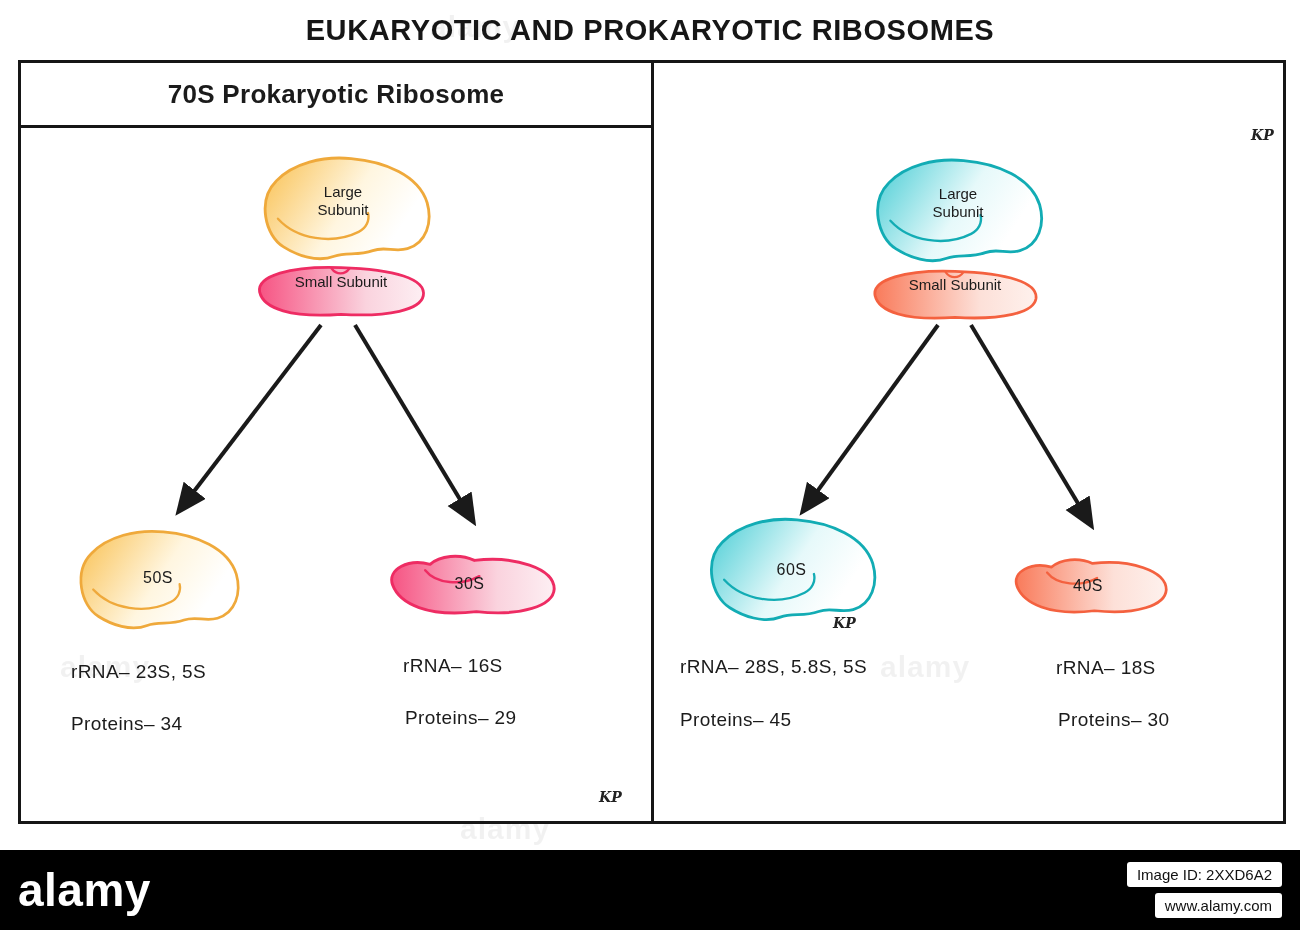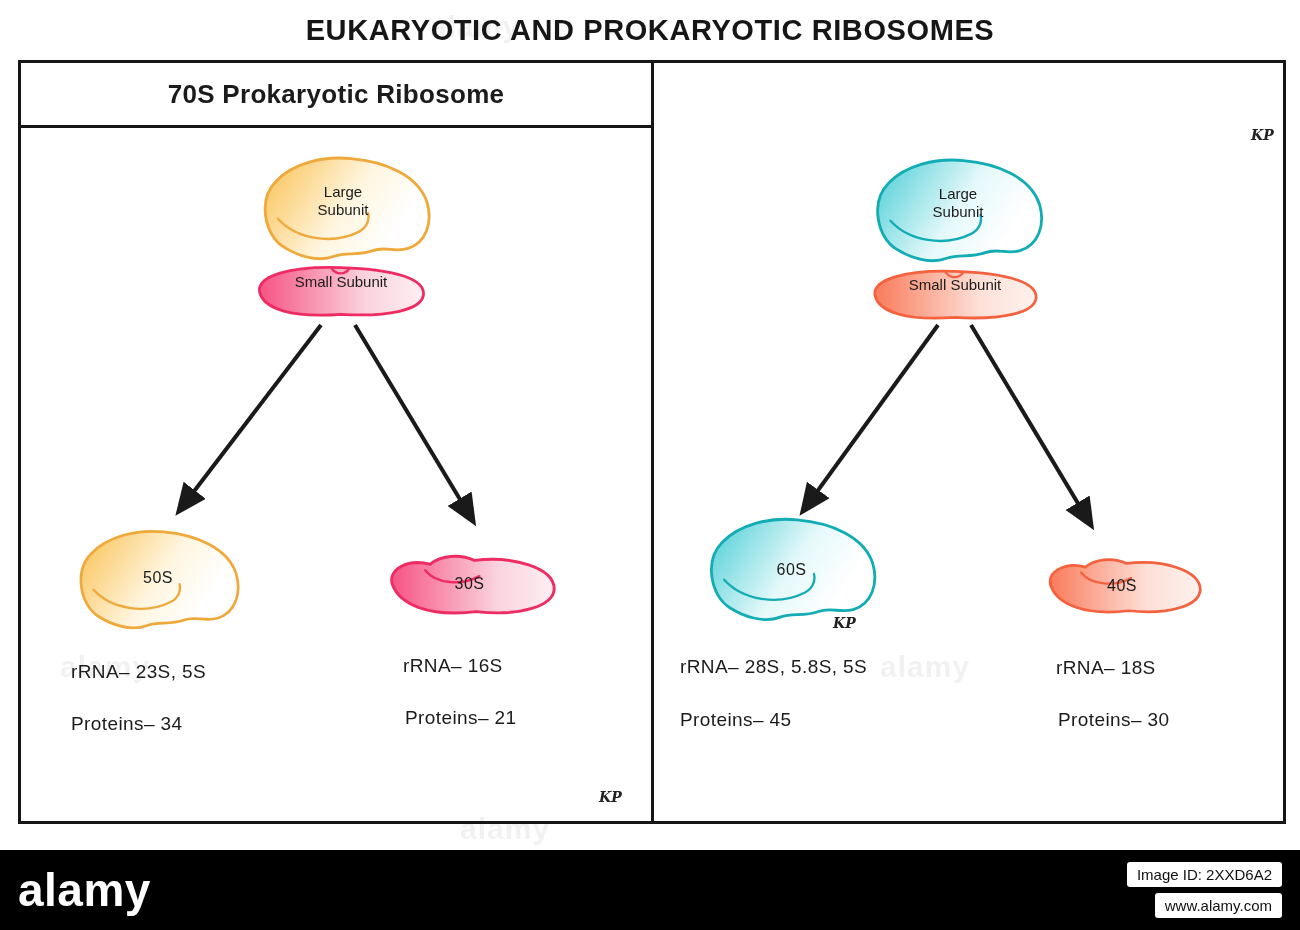--- a/index.html
+++ b/index.html
@@ -123,21 +123,21 @@
       <svg viewBox="0 0 200 72">
         <path d="M 22 34 C 16 18 38 7 60 13 C 70 4 90 2 105 9 C 146 4 186 17 186 38 C 185 55 153 66 107 61 C 58 67 29 53 22 34 Z" fill="url(#grad-p-small)" stroke-width="3" stroke-linejoin="round" stroke="#EE2C63"></path>
         <path d="M 55 19 C 66 33 92 35 110 25" fill="none" stroke-width="2.5" stroke-linecap="round" stroke="#EE2C63"></path>
       </svg>
       <div class="shape-label unit-label" style="top:24px;">30S</div>
     </div>
 
     <div class="info-text" style="left:50px; top:598px;">rRNA– 23S, 5S</div>
     <div class="info-text" style="left:50px; top:650px;">Proteins– 34</div>
     <div class="info-text" style="left:382px; top:592px;">rRNA– 16S</div>
-    <div class="info-text" style="left:384px; top:644px;">Proteins– 21</div>
+    <div class="info-text" style="left:384px; top:644px;">Proteins– 29</div>
 
     <div class="signature" style="left:578px; top:726px;">KP</div>
 
     <div class="shape" style="left:834px; top:202px; width:200px; height:57px; z-index:1;">
       <svg viewBox="0 0 200 62">
         <path d="M 13 33 C 10 16 45 5 100 7 C 158 9 191 19 188 37 C 185 52 152 60 100 57 C 47 61 17 51 13 33 Z" fill="url(#grad-e-small)" stroke-width="3" stroke-linejoin="round" stroke="#F4613F"></path>
         <path d="M 90 8 C 95 15 104 15 109 8" fill="none" stroke-width="2.5" stroke-linecap="round" stroke="#F4613F"></path>
       </svg>
       <div class="shape-label" style="top:11px;">Small Subunit</div>
     </div>
@@ -153,21 +153,21 @@
     </div>
 
     <div class="shape" style="left:677px; top:450px; width:187px; height:124px;">
       <svg viewBox="0 0 200 130">
         <path d="M 34 100 C 14 88 6 50 26 30 C 44 11 76 3 106 6 C 142 9 178 24 187 53 C 193 74 186 96 166 102 C 152 106 142 99 129 104 C 113 110 101 105 88 110 C 70 117 48 109 34 100 Z" fill="url(#grad-e-large)" stroke-width="3" stroke-linejoin="round" stroke="#12ACB4"></path>
         <path d="M 28 70 C 48 92 86 98 114 84 C 122 80 126 72 124 64" fill="none" stroke-width="2.5" stroke-linecap="round" stroke="#12ACB4"></path>
       </svg>
       <div class="shape-label unit-label" style="top:48px;">60S</div>
     </div>
 
-    <div class="shape" style="left:1010px; top:492px; width:182px; height:66px;">
+    <div class="shape" style="left:976px; top:492px; width:182px; height:66px;">
       <svg viewBox="0 0 200 72">
         <path d="M 22 34 C 16 18 38 7 60 13 C 70 4 90 2 105 9 C 146 4 186 17 186 38 C 185 55 153 66 107 61 C 58 67 29 53 22 34 Z" fill="url(#grad-e-small)" stroke-width="3" stroke-linejoin="round" stroke="#F4613F"></path>
         <path d="M 55 19 C 66 33 92 35 110 25" fill="none" stroke-width="2.5" stroke-linecap="round" stroke="#F4613F"></path>
       </svg>
       <div class="shape-label unit-label" style="top:22px;">40S</div>
     </div>
 
     <div class="info-text" style="left:659px; top:593px;">rRNA– 28S, 5.8S, 5S</div>
     <div class="info-text" style="left:659px; top:646px;">Proteins– 45</div>
     <div class="info-text" style="left:1035px; top:594px;">rRNA– 18S</div>

